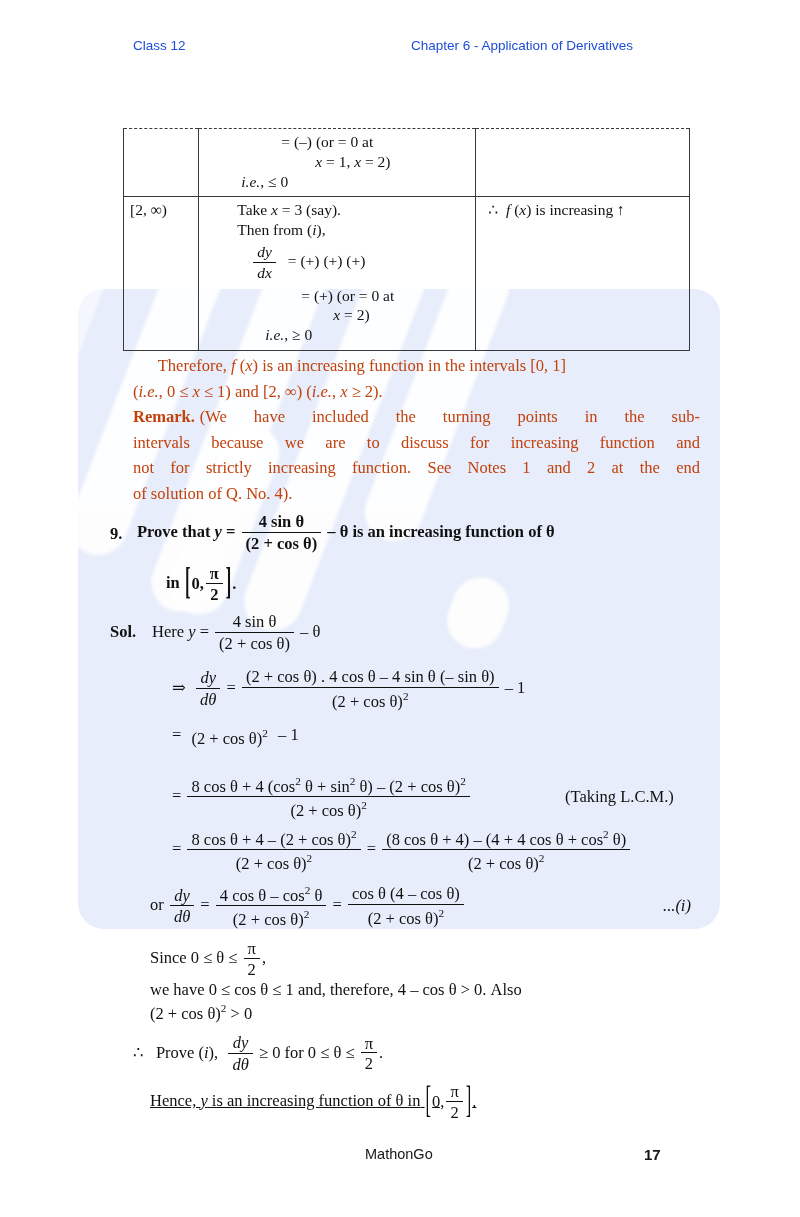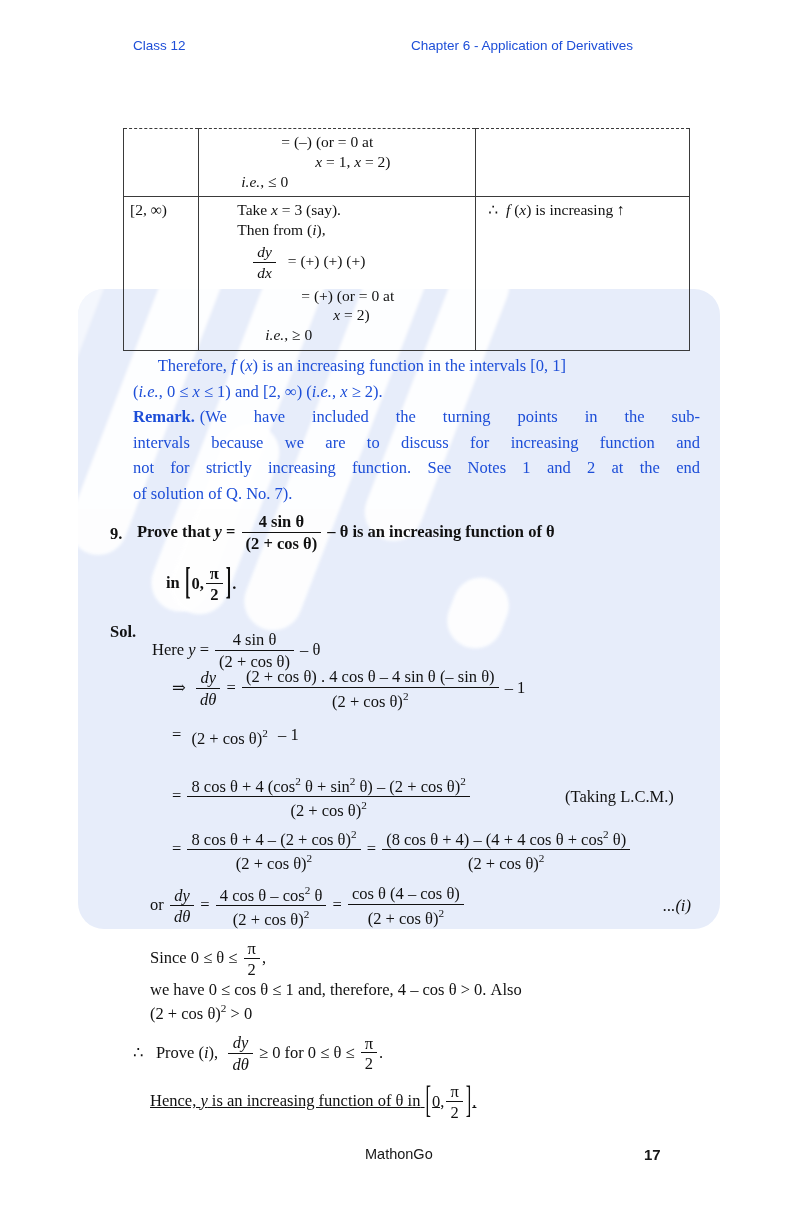--- a/index.html
+++ b/index.html
@@ -154,21 +154,21 @@
     padding: 2px 4px 0 4px;
   }
   .frac.tight > .num { padding-bottom: 0px; }
 
   
   .para {
     position: absolute;
     font-size: 16.5px;
     line-height: 25.5px;
     text-align: justify;
-    color: #1d4ed8;
+    color: #c2410c;
   }
   .nw { white-space: nowrap; }
 
   
   .mrow {
     position: absolute;
     font-size: 16.5px;
     white-space: nowrap;
     line-height: 1.15;
   }
@@ -259,36 +259,36 @@
     </div>
   </div>
 
   <div class="para" style="left:133px; top:404px; width:567px;">
     <div style="display:flex; justify-content:space-between;">
       <span style="font-weight:bold;">Remark.</span>
       <span style="flex:1; text-align:justify; text-align-last:justify; margin-left:5px;"> (We have included the turning points in the sub-</span>
     </div>
     <div style="text-align:justify; text-align-last:justify;">intervals because we are to discuss for increasing function and</div>
     <div style="text-align:justify; text-align-last:justify;">not for strictly increasing function. See Notes 1 and 2 at the end</div>
-    <div>of solution of Q. No. 7).</div>
+    <div>of solution of Q. No. 4).</div>
   </div>
 
   <div class="qnum" style="left:110px; top:524px;">9.</div>
 
   <div class="mrow bold" style="left:137px; top:513px;">
     <span>Prove that </span><i>y</i><span> = </span><span class="frac"><span class="num">4 sin θ</span><span class="den">(2 + cos θ)</span></span><span> – θ is an increasing function of θ</span>
   </div>
 
   <div class="mrow bold" style="left:166px; top:565px;">
     <span>in</span>&nbsp;<span class="bkt">[</span><span style="vertical-align:middle;">0,</span><span class="frac tight"><span class="num">π</span><span class="den">2</span></span><span class="bkt">]</span><span style="vertical-align:middle;">.</span>
   </div>
 
   <div class="qnum" style="left:110px; top:622px;">Sol.</div>
 
-  <div class="mrow" style="left:152px; top:613px;margin-top:18px;">
+  <div class="mrow" style="left:152px; top:613px;">
     <span>Here </span><i>y</i><span> = </span><span class="frac"><span class="num">4 sin θ</span><span class="den">(2 + cos θ)</span></span><span> – θ</span>
   </div>
 
   <div class="mrow" style="left:172px; top:668px;">
     <span>⇒</span>&nbsp;&nbsp;<span class="frac"><span class="num it">dy</span><span class="den it">dθ</span></span>&nbsp;<span>=</span>&nbsp;<span class="frac"><span class="num">(2 + cos θ) . 4 cos θ – 4 sin θ (– sin θ)</span><span class="den"><span>(2 + cos θ)</span><span class="sup">2</span></span></span>&nbsp;<span>– 1</span>
   </div>
 
   <div class="mrow" style="left:172px; top:725px;">
     <span>=</span>&nbsp;<span class="frac"><span class="den"><span>(2 + cos θ)</span><span class="sup">2</span></span></span>&nbsp;<span>– 1</span>
   </div>

